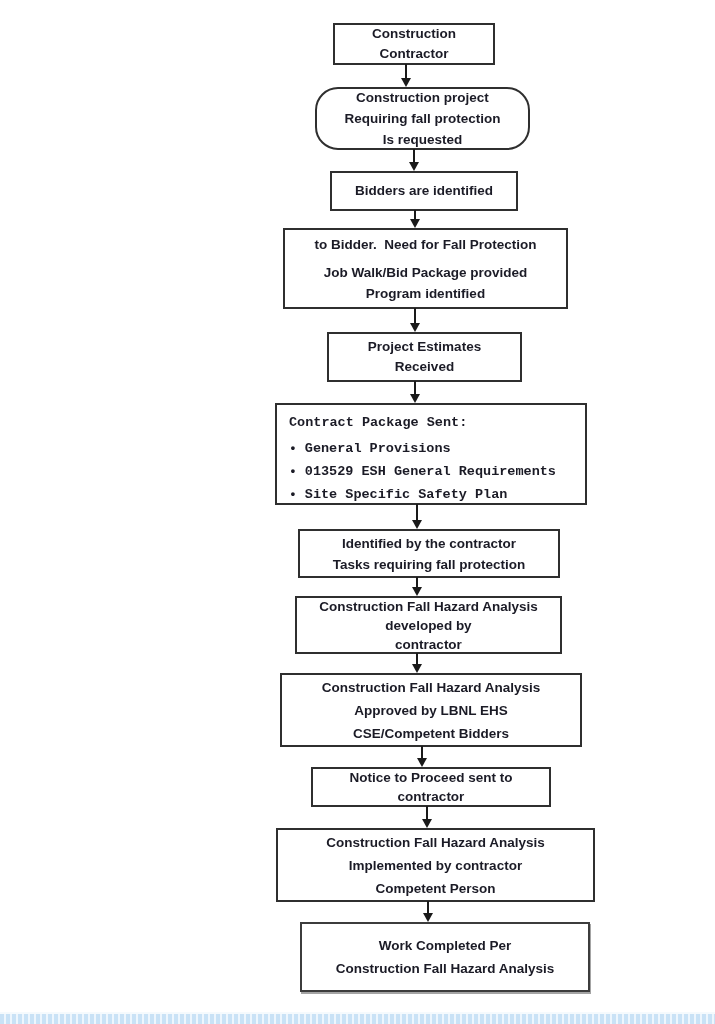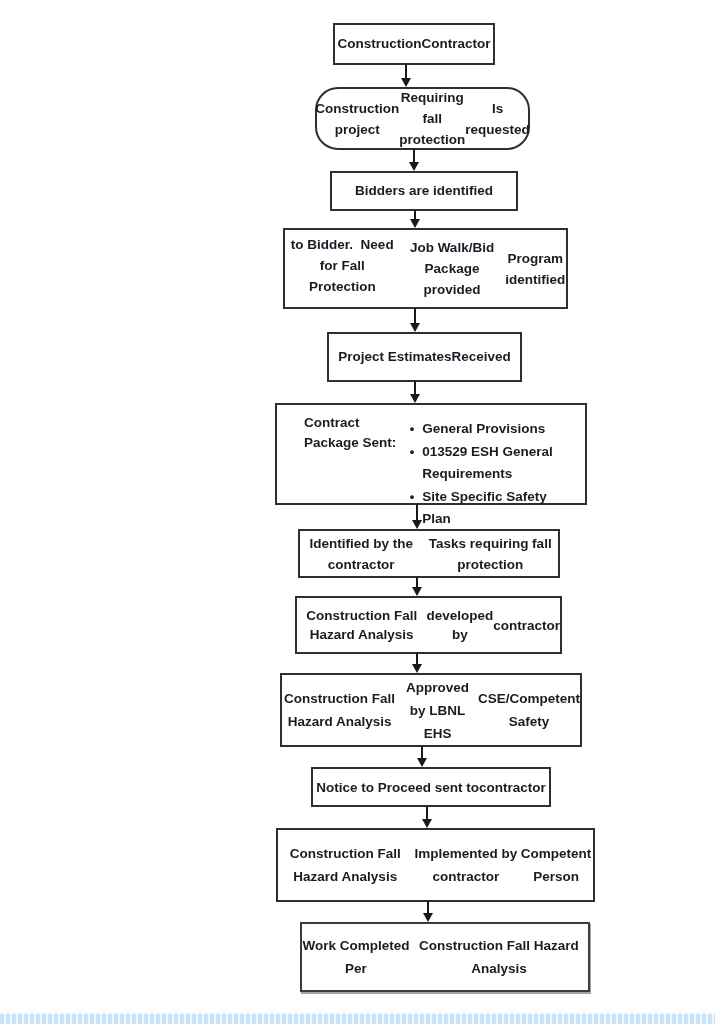--- a/index.html
+++ b/index.html
@@ -14,39 +14,40 @@
     background: #ffffff;
     overflow: hidden;
     font-family: "Liberation Sans", "DejaVu Sans", sans-serif;
   }
   .box {
     position: absolute;
     box-sizing: border-box;
     border: 2px solid #2f2f2f;
     background: #ffffff;
     display: flex;
-    flex-direction: row;
+    flex-direction: column;
     justify-content: center;
     align-items: center;
     text-align: center;
     color: #1b1b26;
     font-size: 13.5px;
     font-weight: 700;
     line-height: 20px;
   }
   .box .line {
     white-space: pre-wrap;
   }
   .box.roomy { line-height: 23px; }
   .box.gap-after-first .line:first-child { margin-bottom: 7px; }
   .box.left-align {
     justify-content: flex-start;
     align-items: flex-start;
     text-align: left;
-    padding: 8px 10px 6px 27px;
+    padding: 8px 10px 6px 12px;
+    font-family: Liberation Mono, monospace;
   }
   .box.shadowed { box-shadow: 1px 2px 0 rgba(90,90,90,0.55); border-color: #3c3c3c; }
   .bullets {
     list-style: none;
     margin: 4px 0 0 0;
     padding: 0;
   }
   .bullets li {
     display: flex;
     align-items: baseline;
@@ -156,21 +157,21 @@
   <div class="box" style="left:295px; top:596px; width:267px; height:58px; line-height:19px;">
     <div class="line">Construction Fall Hazard Analysis</div>
     <div class="line">developed by</div>
     <div class="line">contractor</div>
   </div>
   <div class="arrow" style="left:411px; top:654px; height:19px;"></div>
 
   <div class="box roomy" style="left:280px; top:673px; width:302px; height:74px;">
     <div class="line">Construction Fall Hazard Analysis</div>
     <div class="line">Approved by LBNL EHS</div>
-    <div class="line">CSE/Competent Safety</div>
+    <div class="line">CSE/Competent Bidders</div>
   </div>
   <div class="arrow" style="left:416px; top:747px; height:20px;"></div>
 
   <div class="box" style="left:311px; top:767px; width:240px; height:40px; line-height:19px;">
     <div class="line">Notice to Proceed sent to</div>
     <div class="line">contractor</div>
   </div>
   <div class="arrow" style="left:421px; top:807px; height:21px;"></div>
 
   <div class="box roomy" style="left:276px; top:828px; width:319px; height:74px;">

